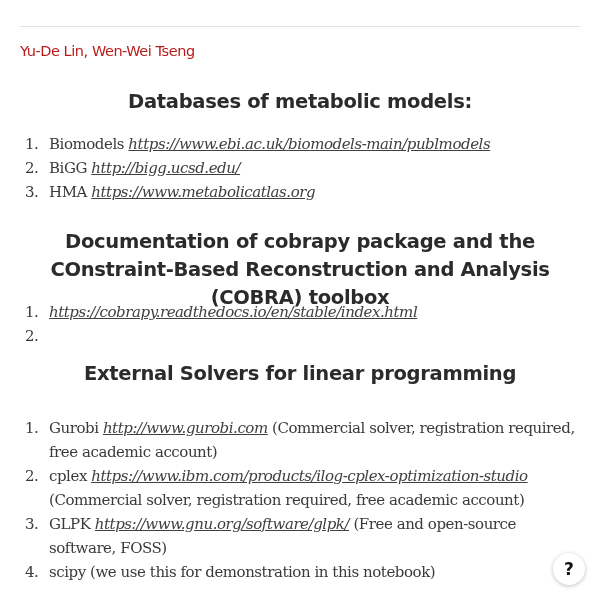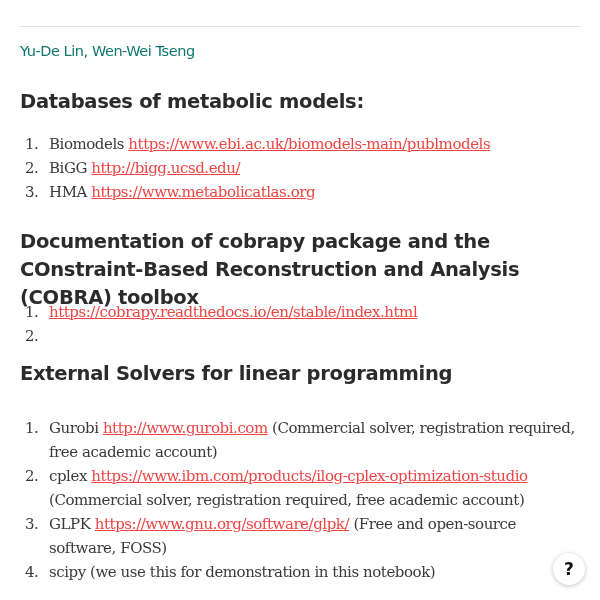--- a/index.html
+++ b/index.html
@@ -1,23 +1,23 @@
 <!DOCTYPE html>
 <html><head>
   <meta charset="utf-8">
   <style>
     html, body { margin: 0; padding: 0; background: #ffffff; }
     body { width: 600px; height: 600px; overflow: hidden; position: relative; }
     .rule { position: absolute; left: 20px; top: 26px; width: 560px; height: 1px; background: #e2e2e2; }
-    .authors { position: absolute; left: 20px; top: 43px; font-family: "DejaVu Sans", sans-serif; font-size: 14.5px; color: #0f766e; letter-spacing: -0.2px; }
-    h2 { position: absolute; left: 20px; margin: 0; font-family: "DejaVu Sans", sans-serif; font-weight: bold; font-size: 19.5px; color: #2b2b2b; line-height: 28px; letter-spacing: -0.3px; width: 560px; }
+    .authors { position: absolute; left: 20px; top: 43px; font-family: "DejaVu Sans", sans-serif; font-size: 14.5px; color: #b91c1c; letter-spacing: -0.2px; }
+    h2 { position: absolute; left: 20px; margin: 0; font-family: "DejaVu Sans", sans-serif; font-weight: bold; font-size: 19.5px; color: #2b2b2b; line-height: 28px; letter-spacing: -0.3px; width: 560px; text-align: center; }
     ol { position: absolute; left: 20px; margin: 0; padding: 0; list-style: none; font-family: "DejaVu Serif", serif; font-size: 15px; color: #3a3a3a; line-height: 24px; width: 560px; }
     ol li { position: relative; padding-left: 29px; }
     ol li .num { position: absolute; left: 5px; top: 0; }
-    a { color: #ef4444; text-decoration: underline; }
+    a { color: #404040; text-decoration: underline; font-style: italic; }
     .help { position: absolute; left: 553px; top: 553px; width: 32px; height: 32px; border-radius: 50%; background: #fff; box-shadow: 0 1px 4px rgba(0,0,0,0.25); display: flex; align-items: center; justify-content: center; font-family: "DejaVu Sans", sans-serif; font-weight: bold; font-size: 17px; color: #111; }
     .tight { letter-spacing: -0.45px; }
   </style>
 </head>
 <body>
 
 <div class="rule"></div>
 <div class="authors tight">Yu-De Lin, Wen-Wei Tseng</div>
 
 <h2 style="top:88px;">Databases of metabolic models:</h2>

